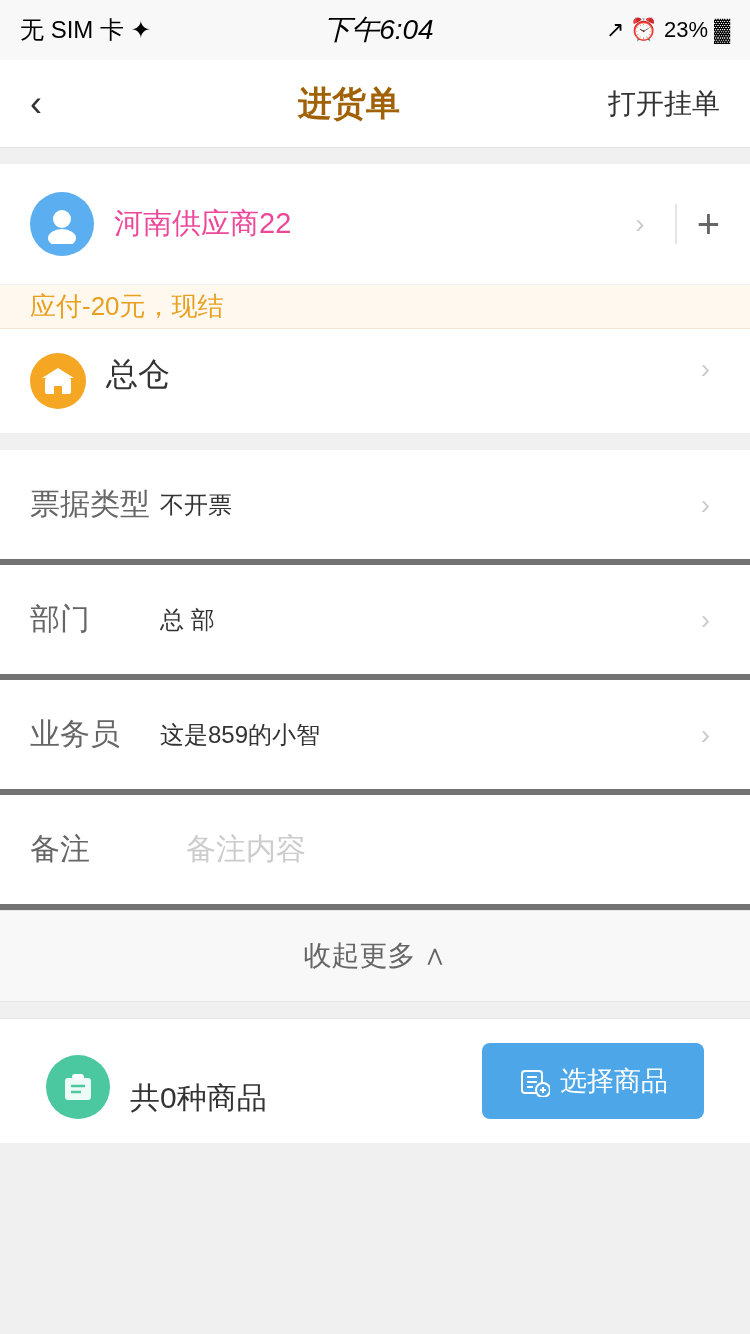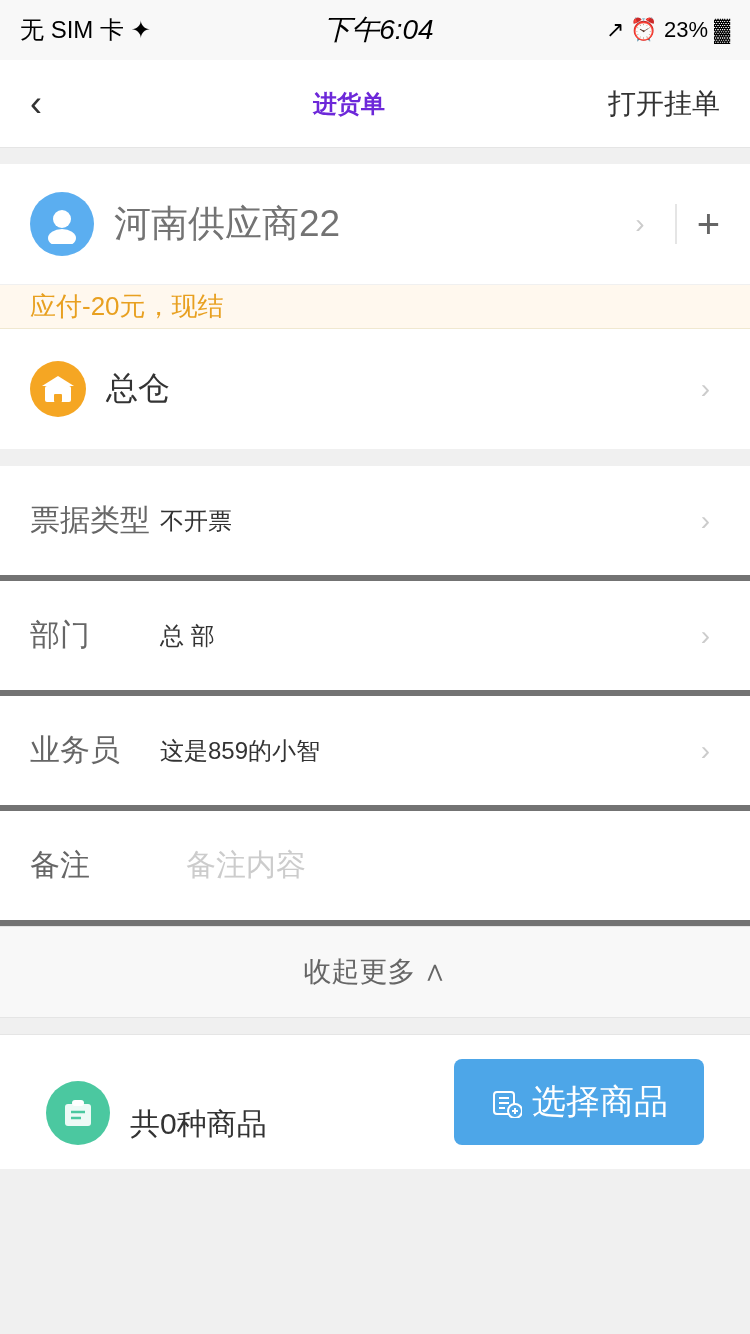--- a/index.html
+++ b/index.html
@@ -40,23 +40,23 @@
       padding: 0 30px;
       border-bottom: 1px solid #e5e5e5;
     }
     .nav-back {
       font-size: 36px;
       color: #333;
       cursor: pointer;
       width: 60px;
     }
     .nav-title {
-      font-size: 24px;
+      font-size: 34px;
       font-weight: 600;
-      color: #6d28d9;
+      color: #a16207;
     }
     .nav-action {
       font-size: 28px;
       color: #333;
       cursor: pointer;
     }
 
     
     .section-divider {
       width: 750px;
@@ -78,22 +78,22 @@
       border-radius: 50%;
       background: #5baef0;
       display: flex;
       align-items: center;
       justify-content: center;
       margin-right: 20px;
       flex-shrink: 0;
     }
     .supplier-name {
       flex: 1;
-      font-size: 37px;
-      color: #737373;
+      font-size: 29px;
+      color: #ec4899;
     }
     .chevron-right {
       color: #ccc;
       font-size: 28px;
       margin-right: 10px;
     }
     .supplier-divider {
       width: 2px;
       height: 40px;
       background: #e5e5e5;
@@ -111,22 +111,22 @@
       padding: 4px 30px;
       font-size: 26px;
       color: #e8a020;
       border-bottom: 1px solid #f0e8d0;
     }
 
     
     .icon-row {
       background: #fff;
       display: flex;
-      align-items: center;
-      padding: 32px 30px;
+      align-items: flex-start;
+      padding: 24px 30px;
       border-bottom: 1px solid #f0f0f0;
     }
     .row-icon-wrap {
       width: 56px;
       height: 56px;
       border-radius: 50%;
       background: #f5a623;
       display: flex;
       align-items: center;
       justify-content: center;
@@ -207,21 +207,21 @@
       flex: 1;
       font-size: 30px;
       color: #333;
     }
     .select-btn {
       background: #4da6e8;
       color: #fff;
       border: none;
       border-radius: 8px;
       padding: 20px 36px;
-      font-size: 34px;
+      font-size: 27px;
       display: flex;
       align-items: center;
       gap: 10px;
       cursor: pointer;
     }
 
     
     .page-bottom {
       background: #f0f0f0;
       flex: 1;

